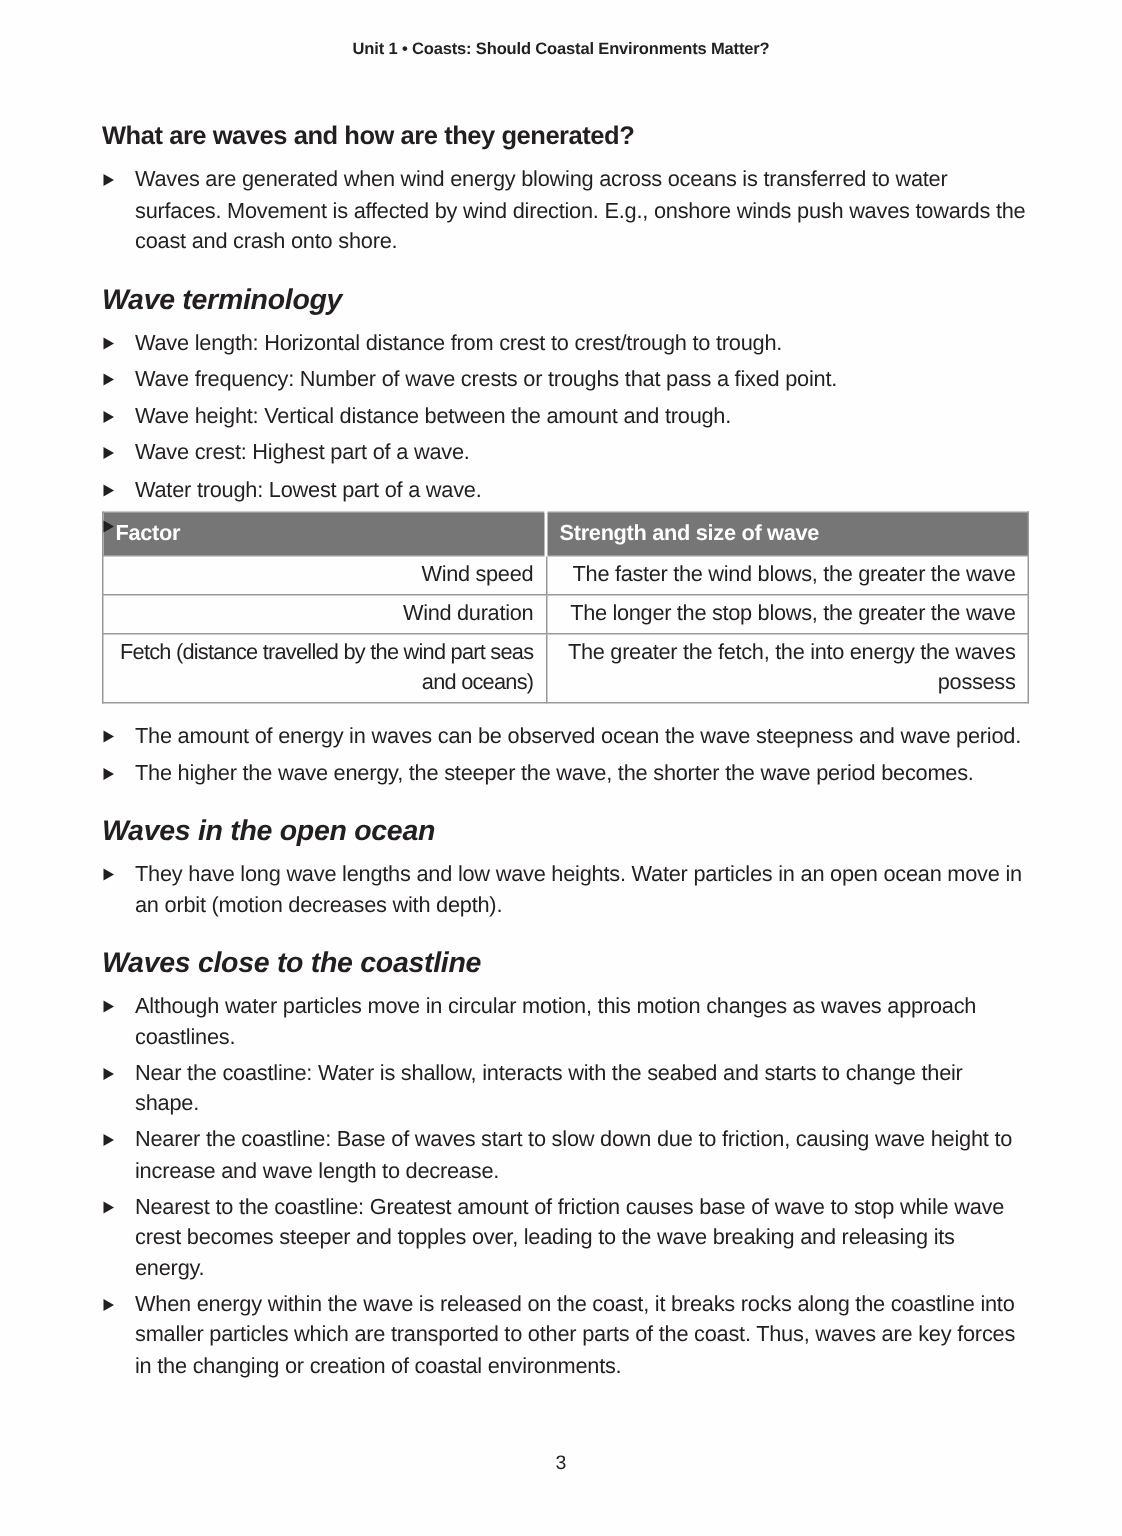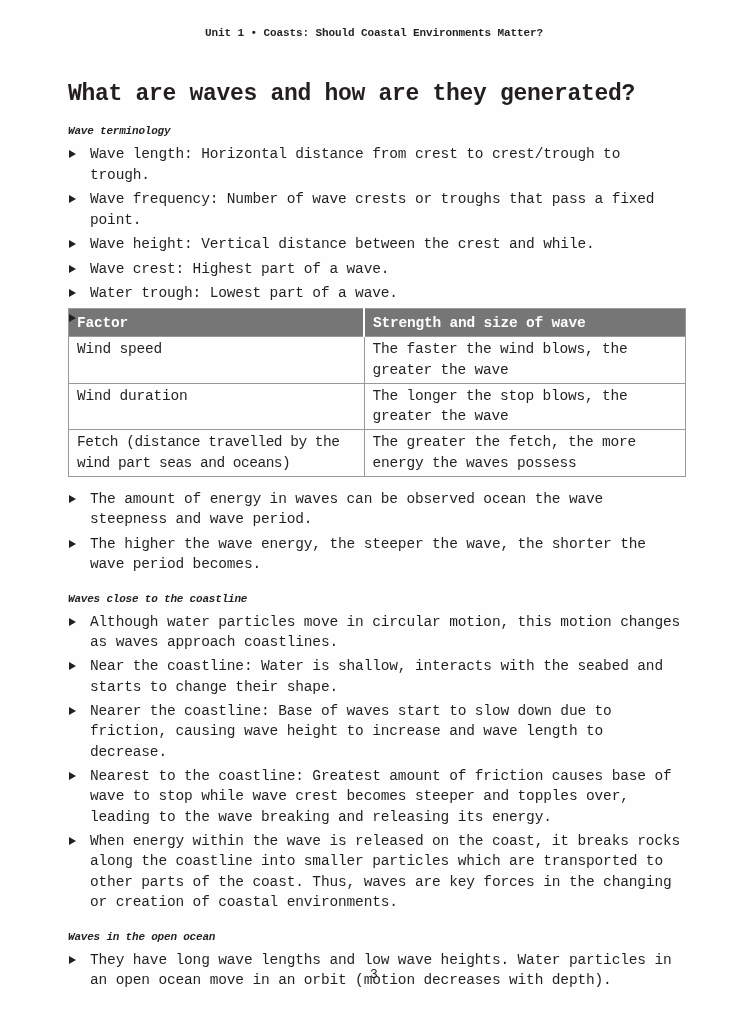--- a/index.html
+++ b/index.html
@@ -8,33 +8,33 @@
     --table-header-text:#ffffff;
     --table-border:#999999;
     --page-bg:#fefefe;
   }
   *{box-sizing:border-box;}
   html,body{margin:0;padding:0;background:#ffffff;}
   .page{
     width:748px;height:1024px;position:relative;overflow:hidden;
     background:var(--page-bg);
     color:var(--text);
-    font-family:Liberation Mono, monospace;
+    font-family:Liberation Sans, sans-serif;
   }
   .running-head{
     padding-top:27px;text-align:center;
     font-size:11px;font-weight:bold;letter-spacing:-0.1px;
   }
   .content{margin-left:68px;width:618px;}
   h1{
-    font-size:23px;font-weight:bold;letter-spacing:-0.3px;
+    font-size:17px;font-weight:bold;letter-spacing:-0.3px;
     margin:42px 0 9px 0;
   }
   h2{
-    font-size:11px;font-weight:bold;font-style:italic;letter-spacing:-0.2px;
+    font-size:19px;font-weight:bold;font-style:italic;letter-spacing:-0.2px;
     margin:18px 0 7px 0;
   }
   ul.bullets{list-style:none;margin:0;padding:0;}
   ul.bullets li{
     position:relative;padding-left:22px;margin-bottom:3.5px;
     font-size:14.5px;line-height:20.5px;letter-spacing:-0.15px;
   }
   ul.bullets li .tri{
     position:absolute;left:1px;top:6px;
     width:0;height:0;
@@ -52,54 +52,60 @@
   table.factors col.c2{width:322px;}
   table.factors th{
     background:var(--table-header-bg);color:var(--table-header-text);
     font-weight:bold;text-align:left;height:27px;
     padding:2px 8px 3px 8px;border:1px solid var(--table-border);
   }
   table.factors th.th-factor{vertical-align:top;padding-top:4px;}
   table.factors th.th-strength{vertical-align:bottom;border-left:2px solid #ffffff;}
   table.factors td{
     border:1px solid var(--table-border);
-    padding:2px 8px 2.5px 8px;vertical-align:top;
+    padding:2px 8px 2.5px 8px;vertical-align:top;text-align:right;
   }
   .page-number{
     position:absolute;bottom:42px;left:0;width:100%;
     text-align:center;font-size:13px;
   }
 </style>
 </head>
 <body>
 
 <div class="page">
 
   <div class="running-head">Unit 1 • Coasts: Should Coastal Environments Matter?</div>
 
   <main class="content">
 
     <section>
       <h1>What are waves and how are they generated?</h1>
+      <ul class="bullets">
+        <li>
+          <span class="tri"></span>
+          <span>Waves are generated when wind energy blowing across oceans is transferred to water surfaces. Movement is affected by wind direction. E.g., onshore winds push waves towards the coast and crash onto shore.</span>
+        </li>
+      </ul>
     </section>
 
     <section>
       <h2>Wave terminology</h2>
       <ul class="bullets spaced">
         <li>
           <span class="tri"></span>
           <span>Wave length: Horizontal distance from crest to crest/trough to trough.</span>
         </li>
         <li>
           <span class="tri"></span>
           <span>Wave frequency: Number of wave crests or troughs that pass a fixed point.</span>
         </li>
         <li>
           <span class="tri"></span>
-          <span>Wave height: Vertical distance between the crest and while.</span>
+          <span>Wave height: Vertical distance between the amount and trough.</span>
         </li>
         <li>
           <span class="tri"></span>
           <span>Wave crest: Highest part of a wave.</span>
         </li>
         <li>
           <span class="tri"></span>
           <span>Water trough: Lowest part of a wave.</span>
         </li>
         <li>
@@ -124,32 +130,42 @@
           <tr>
             <td>Wind speed</td>
             <td>The faster the wind blows, the greater the wave</td>
           </tr>
           <tr>
             <td>Wind duration</td>
             <td>The longer the stop blows, the greater the wave</td>
           </tr>
           <tr>
             <td class="tight">Fetch (distance travelled by the wind part seas and oceans)</td>
-            <td>The greater the fetch, the more energy the waves possess</td>
+            <td>The greater the fetch, the into energy the waves possess</td>
           </tr>
         </tbody>
       </table>
       <ul class="bullets spaced">
         <li>
           <span class="tri"></span>
           <span>The amount of energy in waves can be observed ocean the wave steepness and wave period.</span>
         </li>
         <li>
           <span class="tri"></span>
           <span>The higher the wave energy, the steeper the wave, the shorter the wave period becomes.</span>
+        </li>
+      </ul>
+    </section>
+
+    <section>
+      <h2>Waves in the open ocean</h2>
+      <ul class="bullets">
+        <li>
+          <span class="tri"></span>
+          <span>They have long wave lengths and low wave heights. Water particles in an open ocean move in an orbit (motion decreases with depth).</span>
         </li>
       </ul>
     </section>
 
     <section>
       <h2>Waves close to the coastline</h2>
       <ul class="bullets">
         <li>
           <span class="tri"></span>
           <span>Although water particles move in circular motion, this motion changes as waves approach coastlines.</span>
@@ -166,27 +182,17 @@
           <span class="tri"></span>
           <span>Nearest to the coastline: Greatest amount of friction causes base of wave to stop while wave crest becomes steeper and topples over, leading to the wave breaking and releasing its energy.</span>
         </li>
         <li>
           <span class="tri"></span>
           <span>When energy within the wave is released on the coast, it breaks rocks along the coastline into smaller particles which are transported to other parts of the coast. Thus, waves are key forces in the changing or creation of coastal environments.</span>
         </li>
       </ul>
     </section>
 
-    <section>
-      <h2>Waves in the open ocean</h2>
-      <ul class="bullets">
-        <li>
-          <span class="tri"></span>
-          <span>They have long wave lengths and low wave heights. Water particles in an open ocean move in an orbit (motion decreases with depth).</span>
-        </li>
-      </ul>
-    </section>
-
   </main>
 
   <div class="page-number">3</div>
 
 </div>
 
 </body></html>

